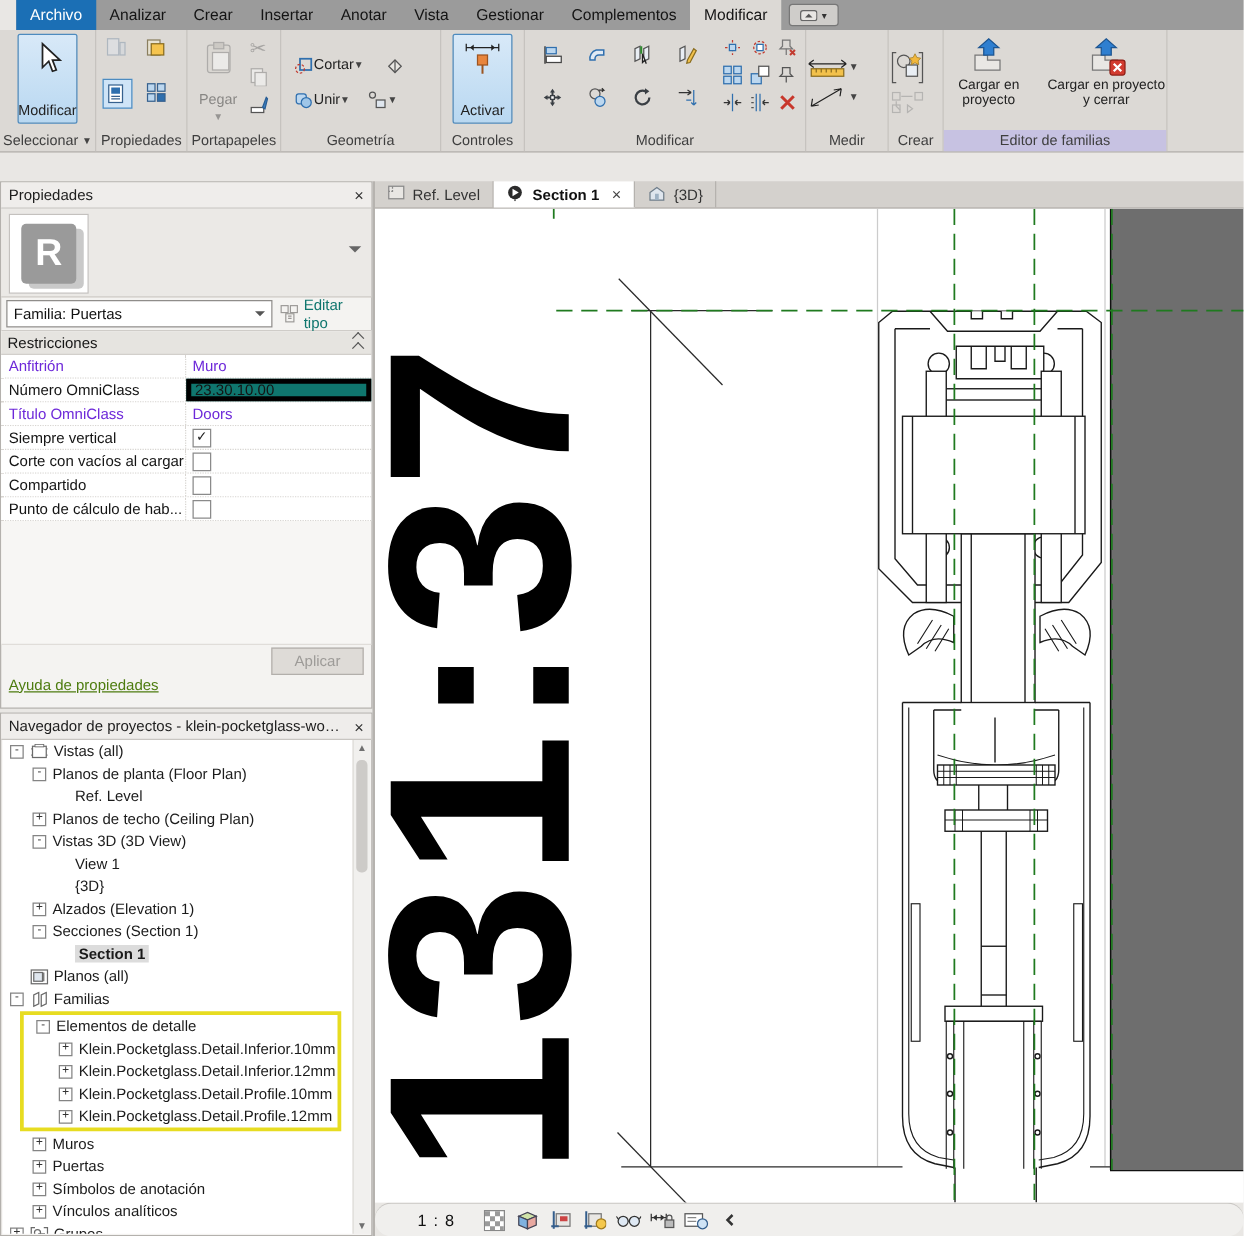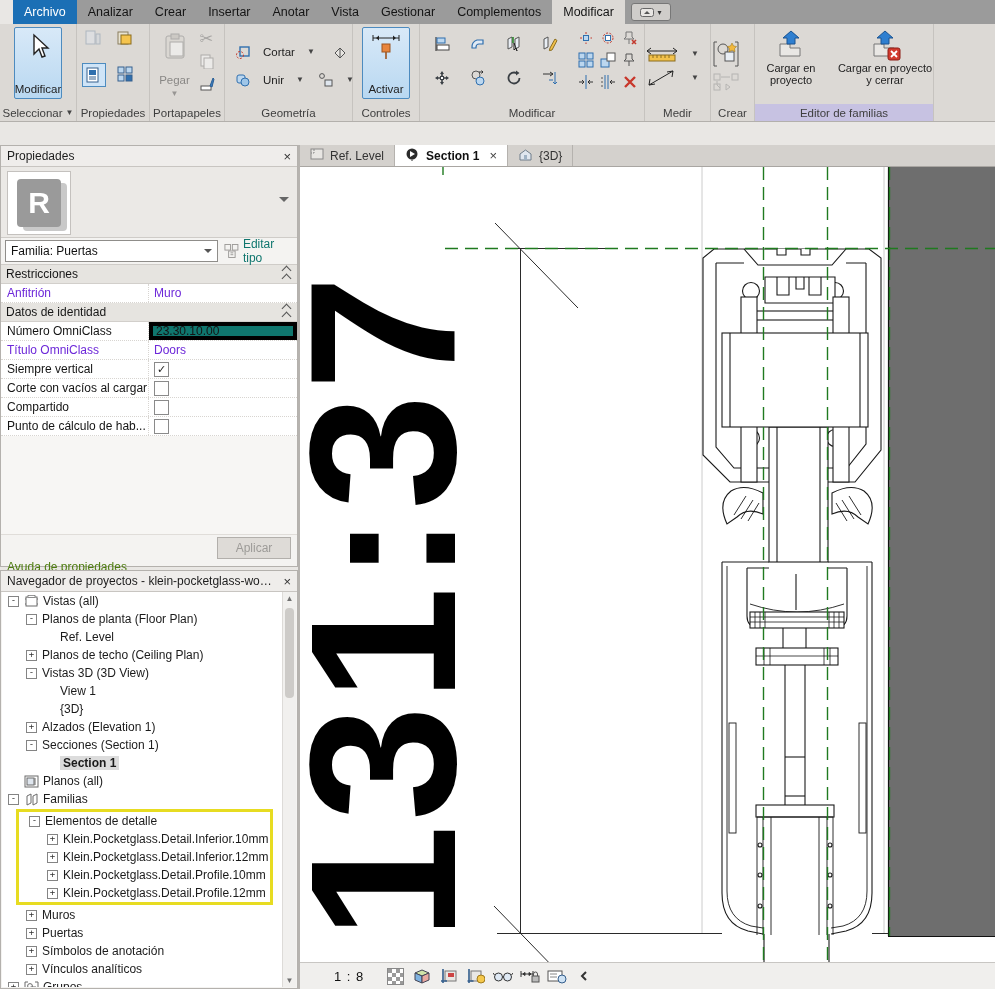--- a/index.html
+++ b/index.html
@@ -20,21 +20,21 @@
   .plabel{height:17px;font-size:11.5px;color:#3e3e3e;display:flex;align-items:center;justify-content:center;gap:3px;}
   .plabel.fam{background:#c7c2e2;}
   .p-sel{width:76px}.p-prop{width:72px}.p-clip{width:74px}.p-geo{width:127px}.p-ctl{width:66px}
   .p-mod{width:224px}.p-med{width:65px}.p-cre{width:43px}.p-fam{width:178px}
   .bigbtn{width:48px;height:72px;display:flex;flex-direction:column;align-items:center;justify-content:flex-start;
      padding-top:4px;font-size:11.5px;color:#222;border:1px solid transparent;border-radius:2px;box-sizing:border-box;}
   .bigbtn.sel{background:linear-gradient(#d8e9f8,#b9d8f1);border-color:#4d8bbf;}
   .bigbtn .cap{margin-top:auto;padding-bottom:3px;}
   .gray{opacity:.45;}
   .mini{width:22px;height:22px;display:flex;align-items:center;justify-content:center;}
-  .rowbtn{display:flex;align-items:center;gap:12px;font-size:11.5px;color:#222;height:20px;}
+  .rowbtn{display:flex;align-items:center;gap:0;font-size:11.5px;color:#222;height:20px;}
   .caret{font-size:8px;color:#444;}
   .icon16{width:16px;height:16px;display:inline-block;}
   .icon30{width:32px;height:30px;display:inline-block;}
   .modgrid{display:grid;grid-template-columns:repeat(4,36px);grid-auto-rows:34px;align-items:center;justify-items:center;}
   .smallgrid{display:grid;grid-template-columns:repeat(3,22px);grid-auto-rows:22px;align-items:center;justify-items:center;margin-left:4px;}
   .ldbtn{width:72px;height:72px;display:flex;flex-direction:column;align-items:center;font-size:11px;color:#222;text-align:center;line-height:12px;padding-top:3px;}
   
   .panel{position:absolute;left:0;width:298px;background:#f4f3f1;border:1px solid #b4b1ad;box-sizing:border-box;}
   .ptitle{height:20px;background:#efedeb;border-bottom:1px solid #c8c5c1;display:flex;align-items:center;
      font-size:12px;color:#1d1d1d;padding:0 6px;}
@@ -81,21 +81,21 @@
   .varrow{position:absolute;left:0;width:13px;height:13px;color:#707070;font-size:8px;text-align:center;line-height:13px;}
   .vthumb{position:absolute;left:2px;top:16px;width:9px;height:90px;background:#cdcbc8;border-radius:4px;}
   
   .viewtabs{position:absolute;left:300px;top:145px;width:695px;height:22px;background:#d4d1cd;display:flex;border-bottom:1px solid #a9a6a2;box-sizing:border-box;}
   .vtab{display:flex;align-items:center;gap:6px;padding:0 10px;font-size:12px;color:#333;border-right:1px solid #b5b2ae;}
   .vtab.active{background:#fff;color:#111;font-weight:bold;border-bottom:none;}
   .vtab .vx{font-size:13px;color:#444;margin-left:4px;font-weight:normal;}
   #canvas-wrap{position:absolute;left:300px;top:167px;width:695px;height:795px;background:#fff;}
   
   .vcb{position:absolute;left:300px;top:962px;width:695px;height:27px;background:#f0efed;border-top:1px solid #c8c6c3;
-      display:flex;align-items:center;gap:7px;padding-left:34px;box-sizing:border-box;}
+      display:flex;align-items:center;gap:7px;padding-left:34px;box-sizing:border-box;border-radius:13px;}
   .vcb .scale{font-size:13px;color:#111;margin-right:14px;letter-spacing:1px;}
   .sicon{width:20px;height:20px;display:flex;align-items:center;justify-content:center;background:none;border:none;padding:0;}
   .leftedge{position:absolute;left:298px;top:145px;width:2px;height:844px;background:#b6b3af;}
 </style>
 </head>
 <body>
 
 <div id="app">
 
   <div class="tabbar">
@@ -491,27 +491,20 @@
         <div class="ghead">
           <span>Restricciones</span>
           <span class="chev2">
             <i></i>
             <i></i>
           </span>
         </div>
         <div class="grow dis">
           <div class="lab">Anfitrión</div>
           <div class="val">Muro</div>
-        </div>
-        <div class="ghead">
-          <span>Datos de identidad</span>
-          <span class="chev2">
-            <i></i>
-            <i></i>
-          </span>
         </div>
         <div class="grow edit">
           <div class="lab">Número OmniClass</div>
           <div class="val">23.30.10.00</div>
         </div>
         <div class="grow dis">
           <div class="lab">Título OmniClass</div>
           <div class="val">Doors</div>
         </div>
         <div class="grow">

